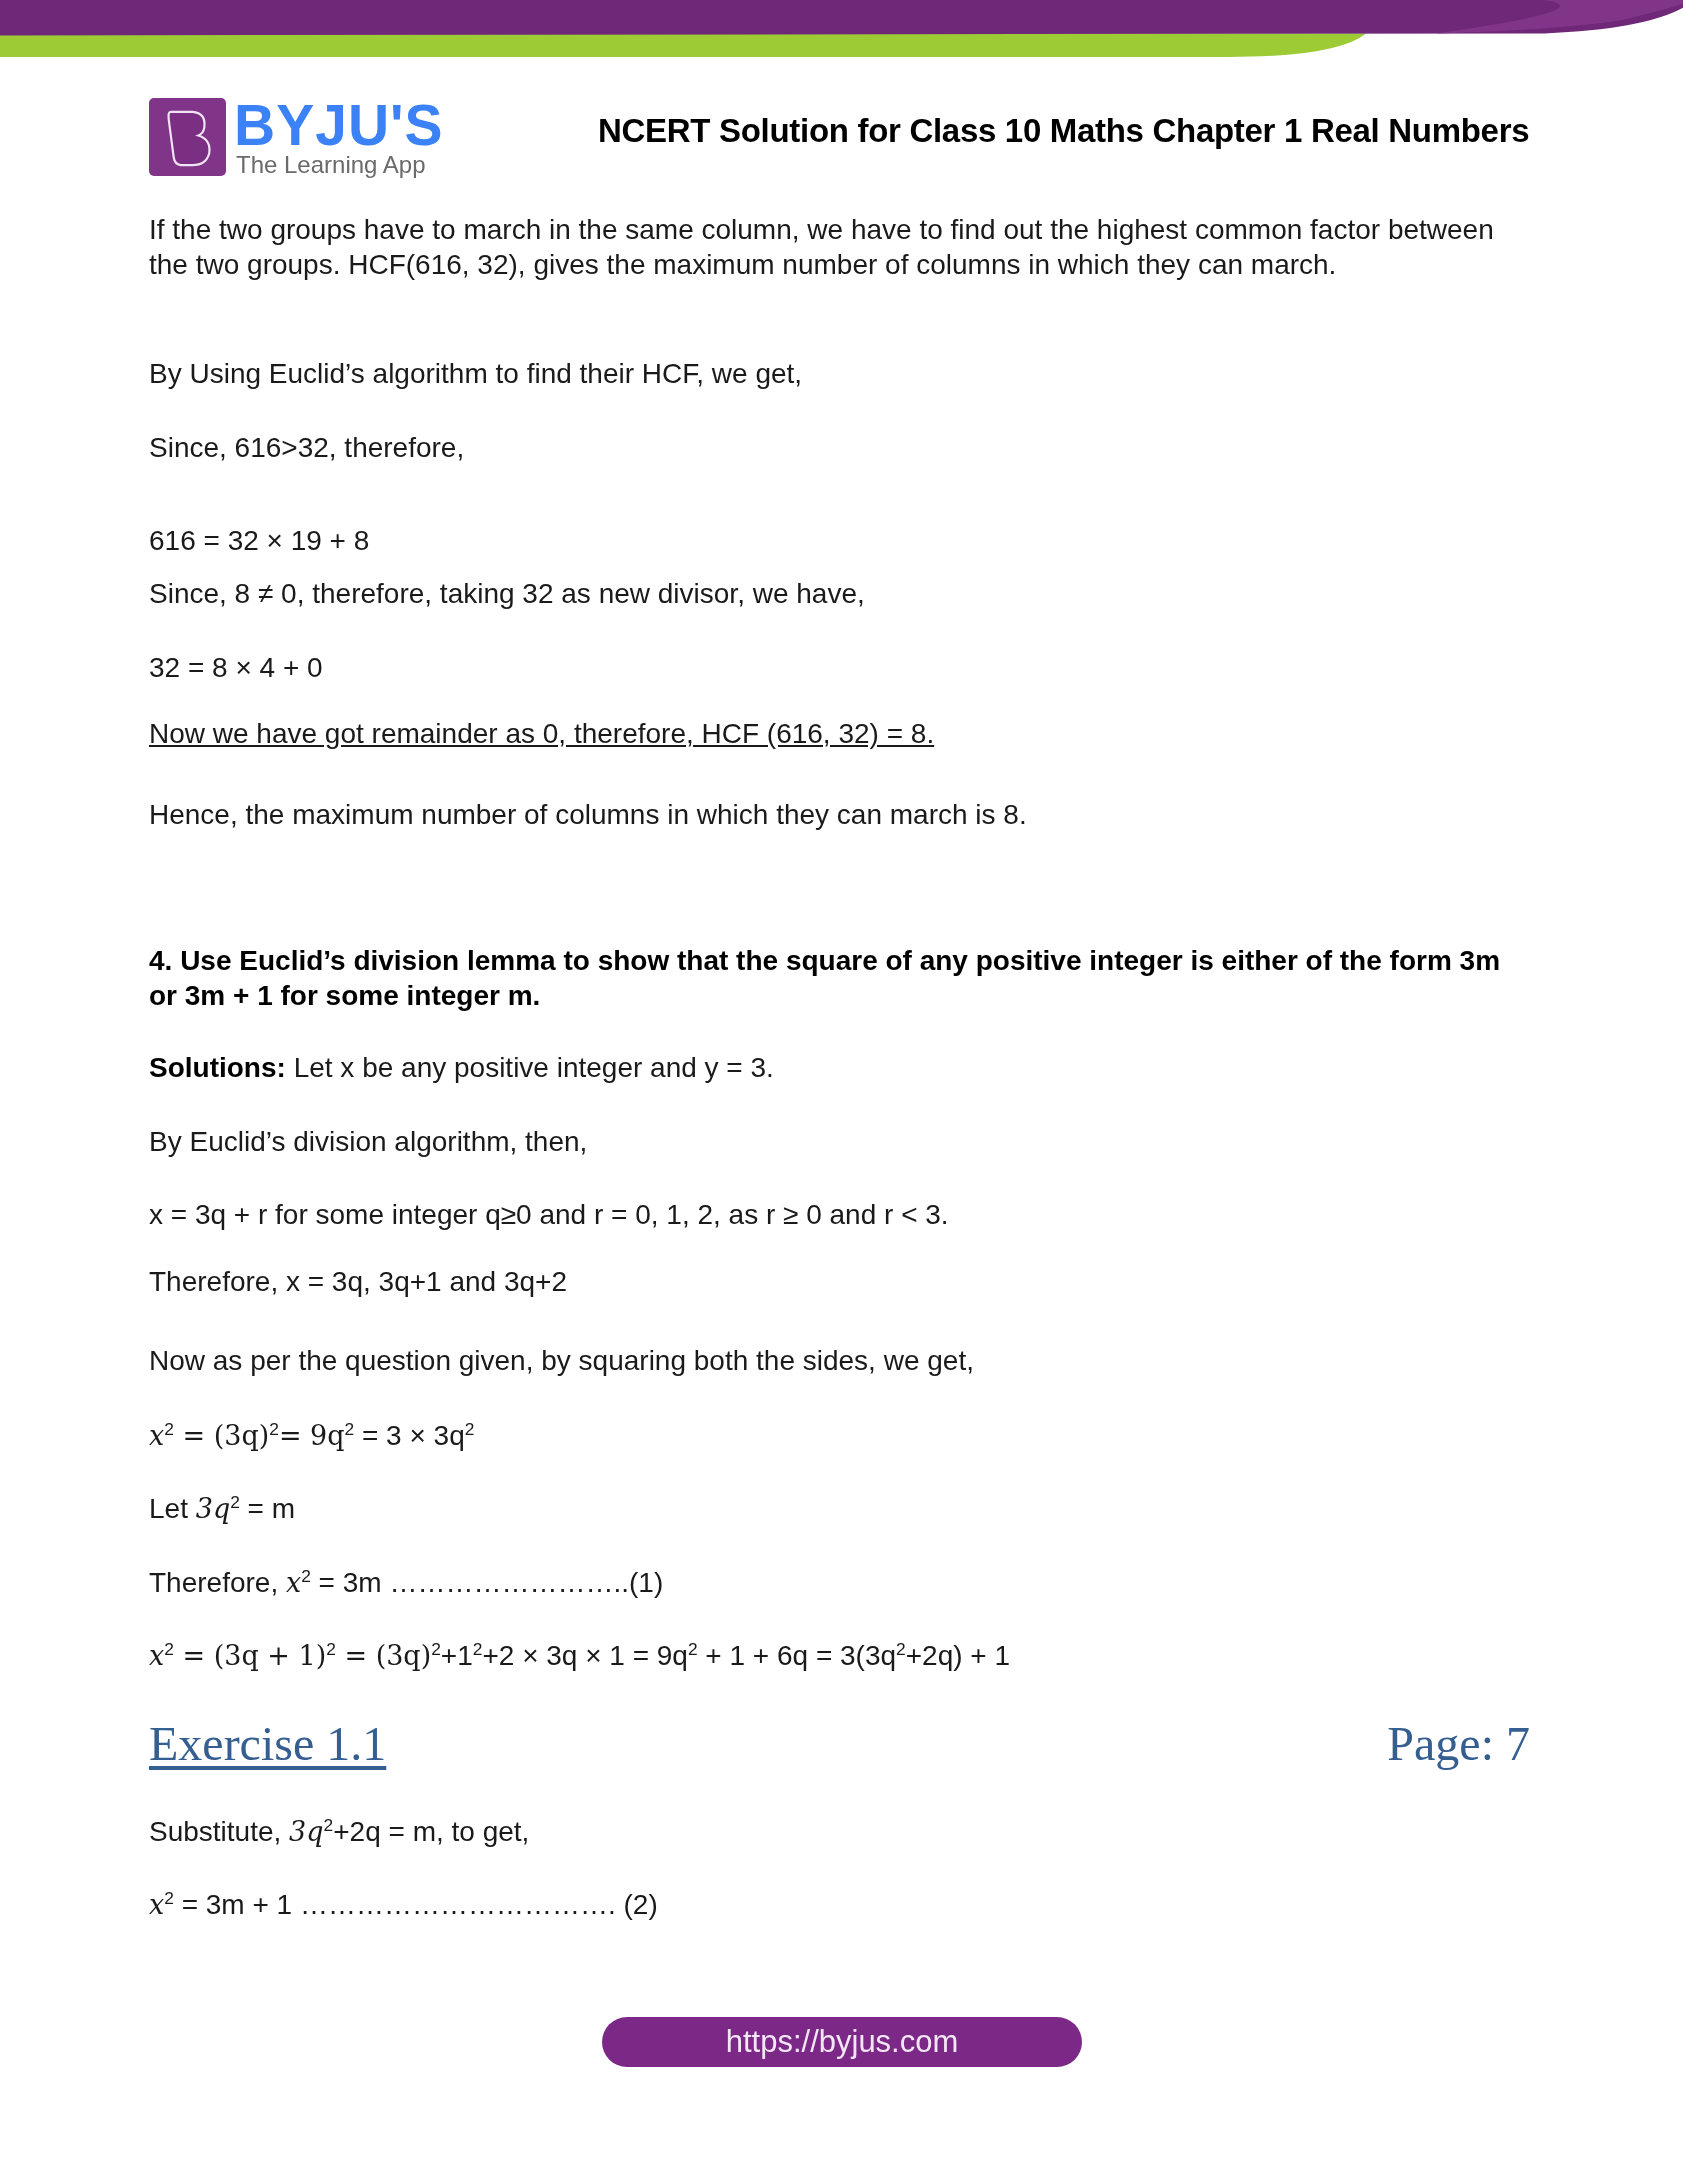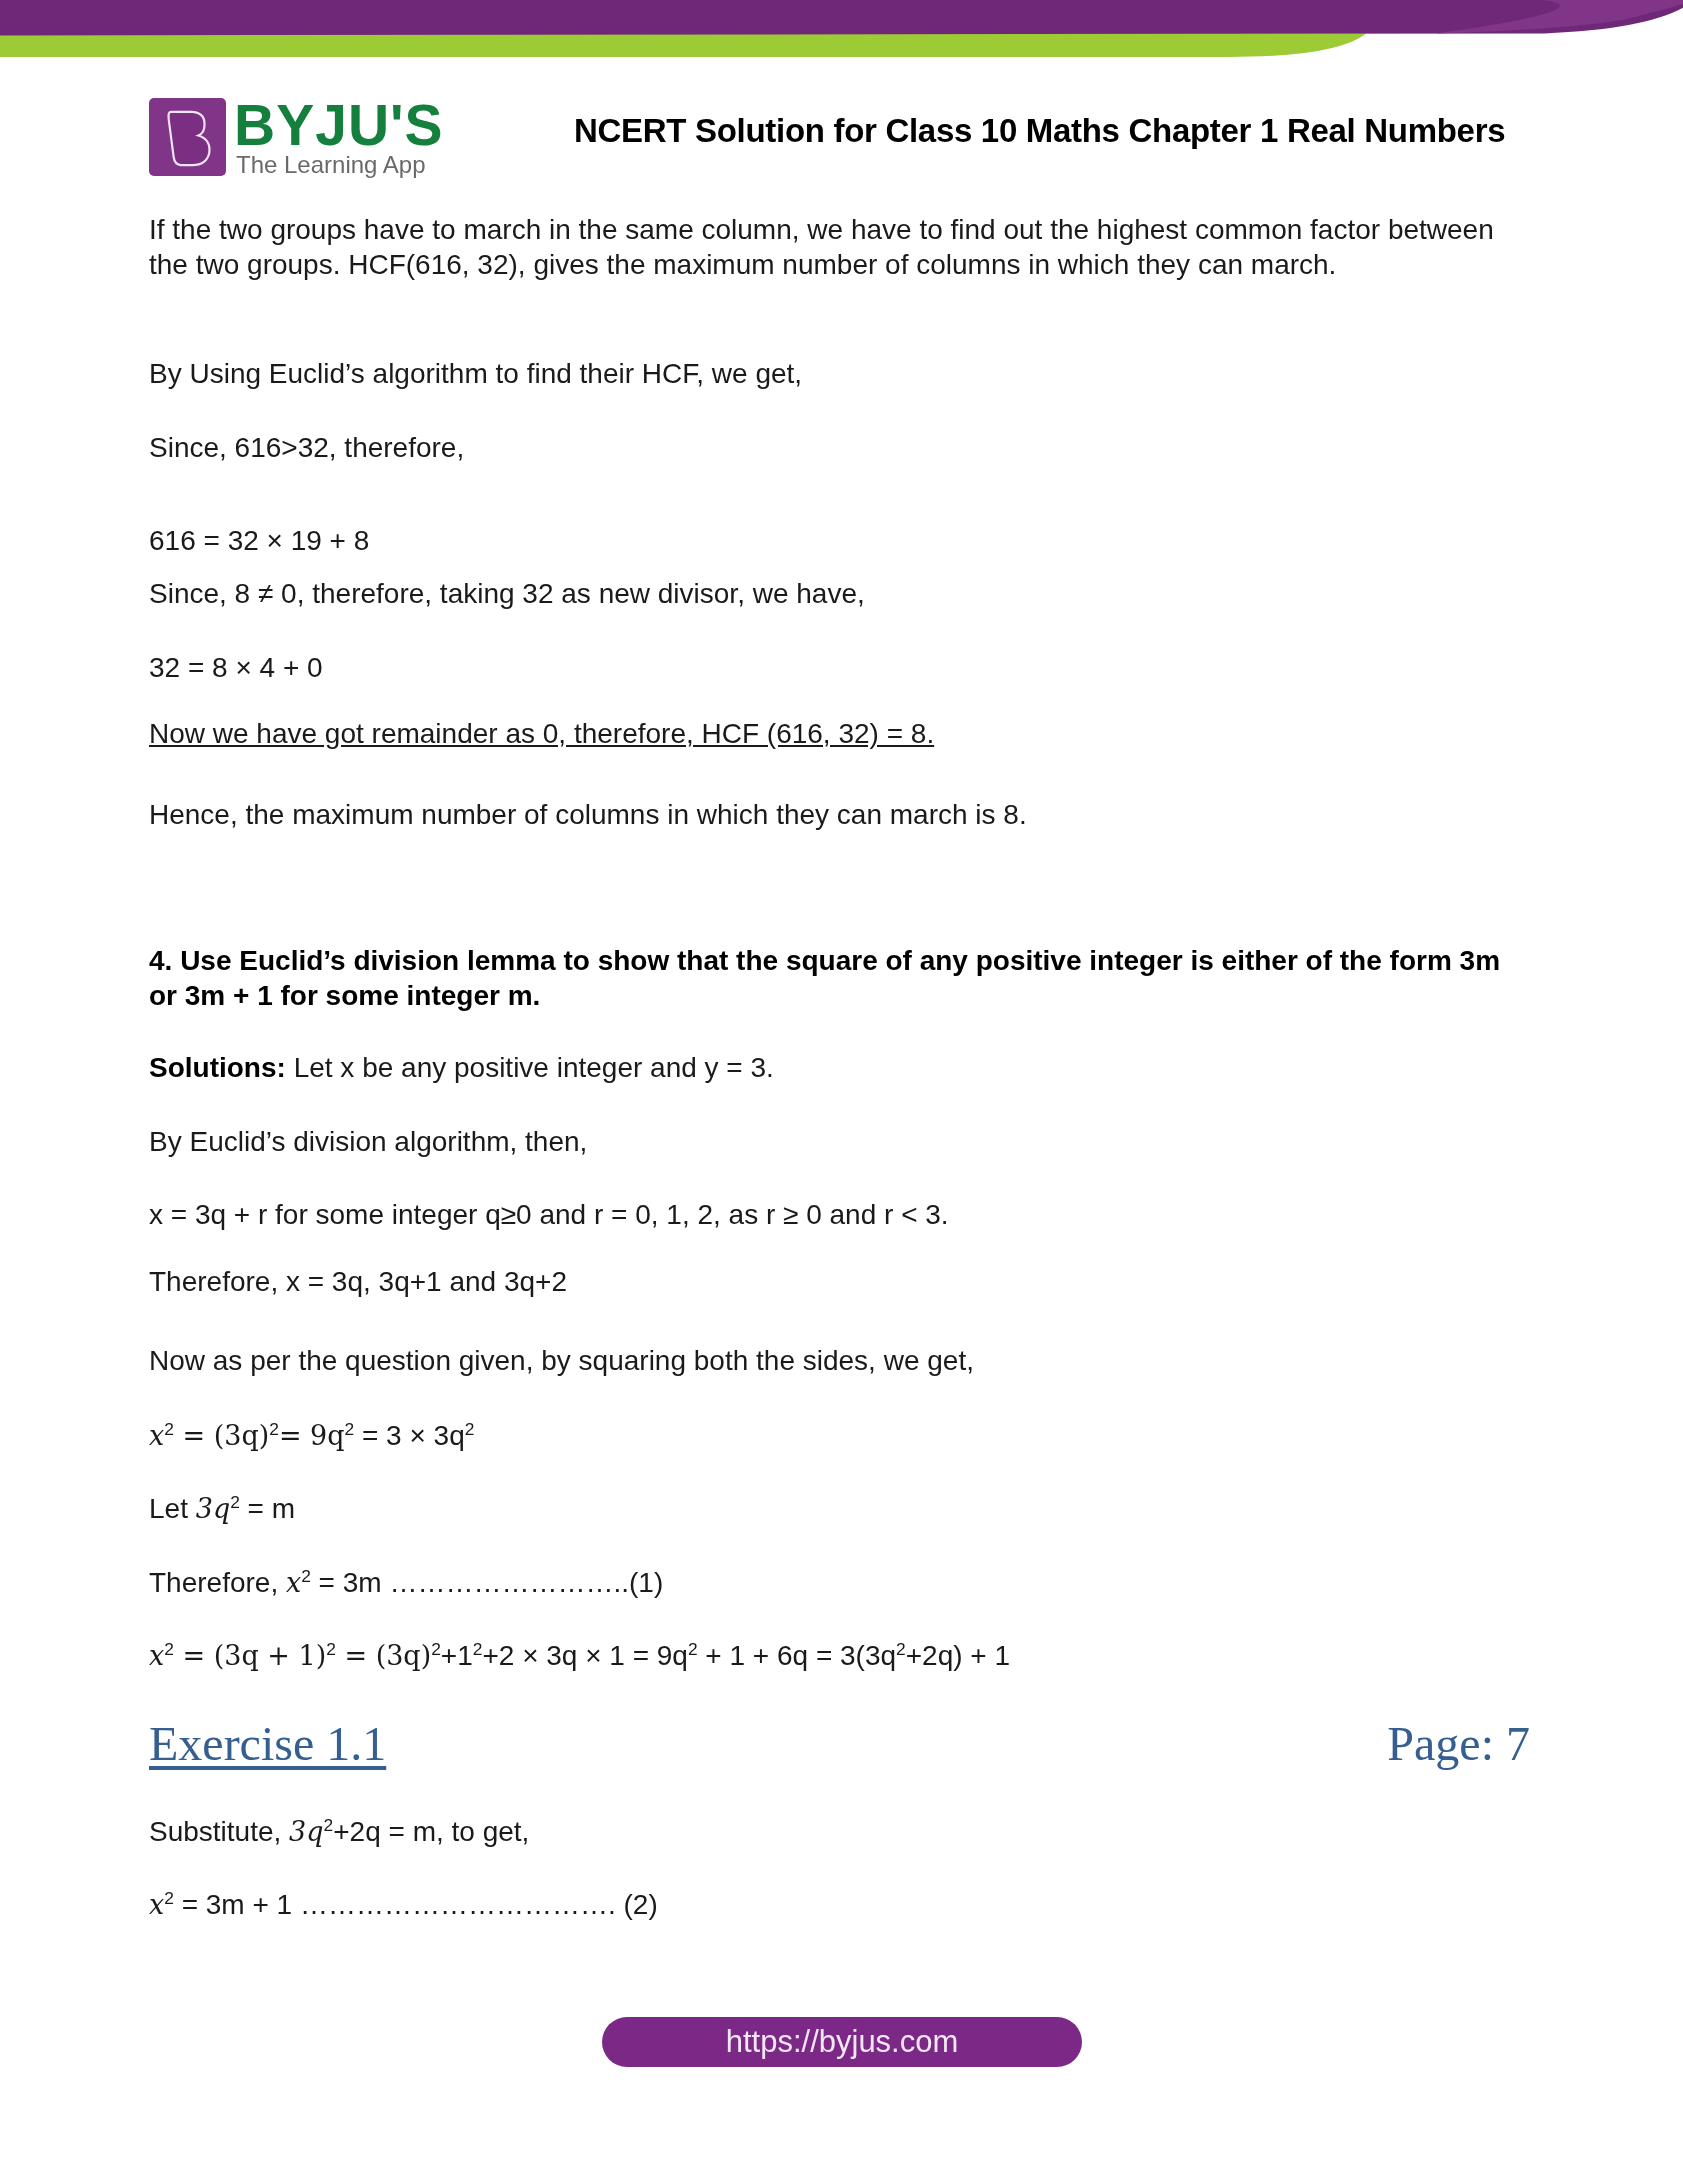--- a/index.html
+++ b/index.html
@@ -3,24 +3,24 @@
 <meta charset="utf-8">
 <style>
   html, body { margin: 0; padding: 0; background: #ffffff; }
   body { width: 1683px; height: 2178px; position: relative; overflow: hidden;
          font-family: "Liberation Sans", sans-serif; color: #111111; }
   .band { position: absolute; left: 0; top: 0; width: 1683px; height: 59px; }
   .logo { position: absolute; left: 149px; top: 98px; width: 287px; height: 81px; }
   .logo-box { position: absolute; left: 0; top: 0; width: 77px; height: 78px;
               background: #813588; border-radius: 5px; }
   .logo-word { position: absolute; left: 85px; top: -6px; font-size: 57px; font-weight: bold;
-               color: #15803d; letter-spacing: 1px; font-family: "Liberation Sans", sans-serif; }
+               color: #3b82f6; letter-spacing: 1px; font-family: "Liberation Sans", sans-serif; }
   .logo-tag { position: absolute; left: 87px; top: 53px; font-size: 24px; color: #6a6a6a;
               font-family: "Liberation Sans", sans-serif; }
-  .doc-title { position: absolute; left: 574px; top: 112px; font-size: 33px; font-weight: bold;
+  .doc-title { position: absolute; left: 598px; top: 112px; font-size: 33px; font-weight: bold;
                color: #000; font-family: "Liberation Sans", sans-serif; letter-spacing: -0.3px; }
   .line { position: absolute; left: 149px; font-size: 28px; line-height: 35px; white-space: nowrap; color: #1a1a1a; }
   .para { position: absolute; left: 149px; width: 1386px; font-size: 28px; line-height: 35px; color: #1a1a1a; }
   .bold { font-weight: bold; color: #000; }
   .m { font-family: "DejaVu Serif", serif; font-style: italic; font-size: 27px; }
   sup { font-size: 0.62em; vertical-align: 0; position: relative; top: -0.55em; line-height: 0; }
   .exercise { position: absolute; left: 149px; top: 1716px; font-family: "Liberation Serif", serif;
               font-size: 48px; color: #365f91; text-decoration: underline; text-underline-offset: 6px; }
   .pagenum { position: absolute; right: 153px; top: 1716px; font-family: "Liberation Serif", serif;
              font-size: 48px; color: #365f91; }

